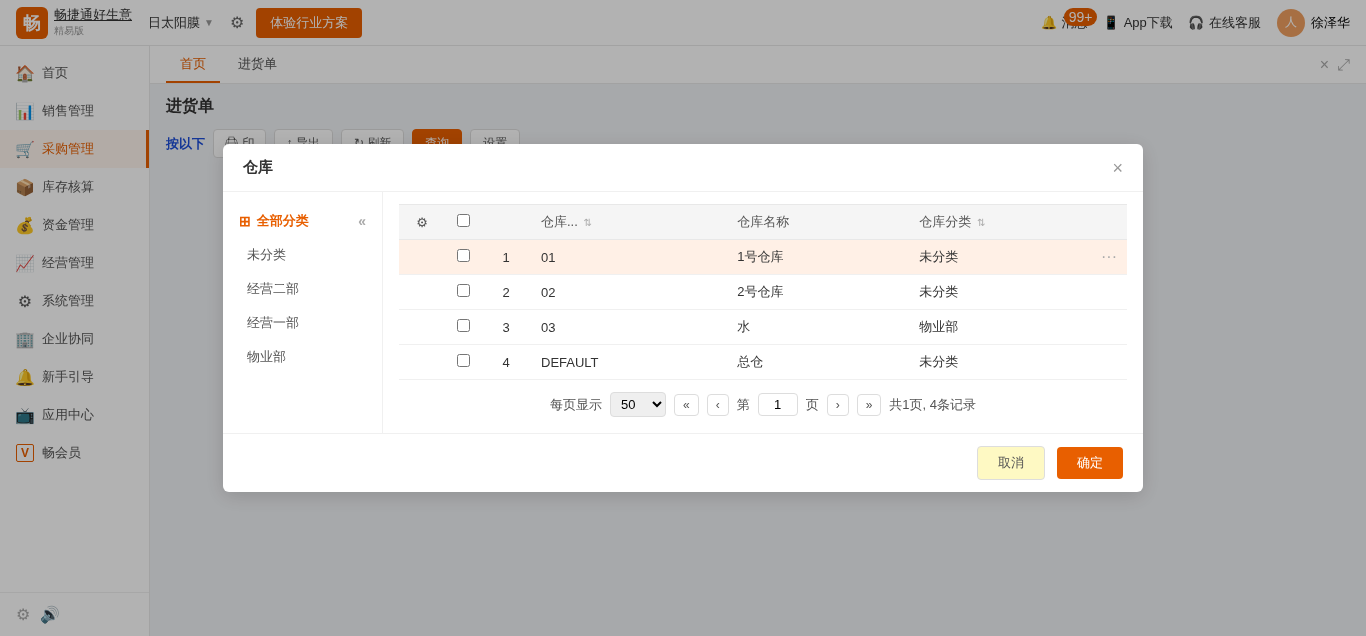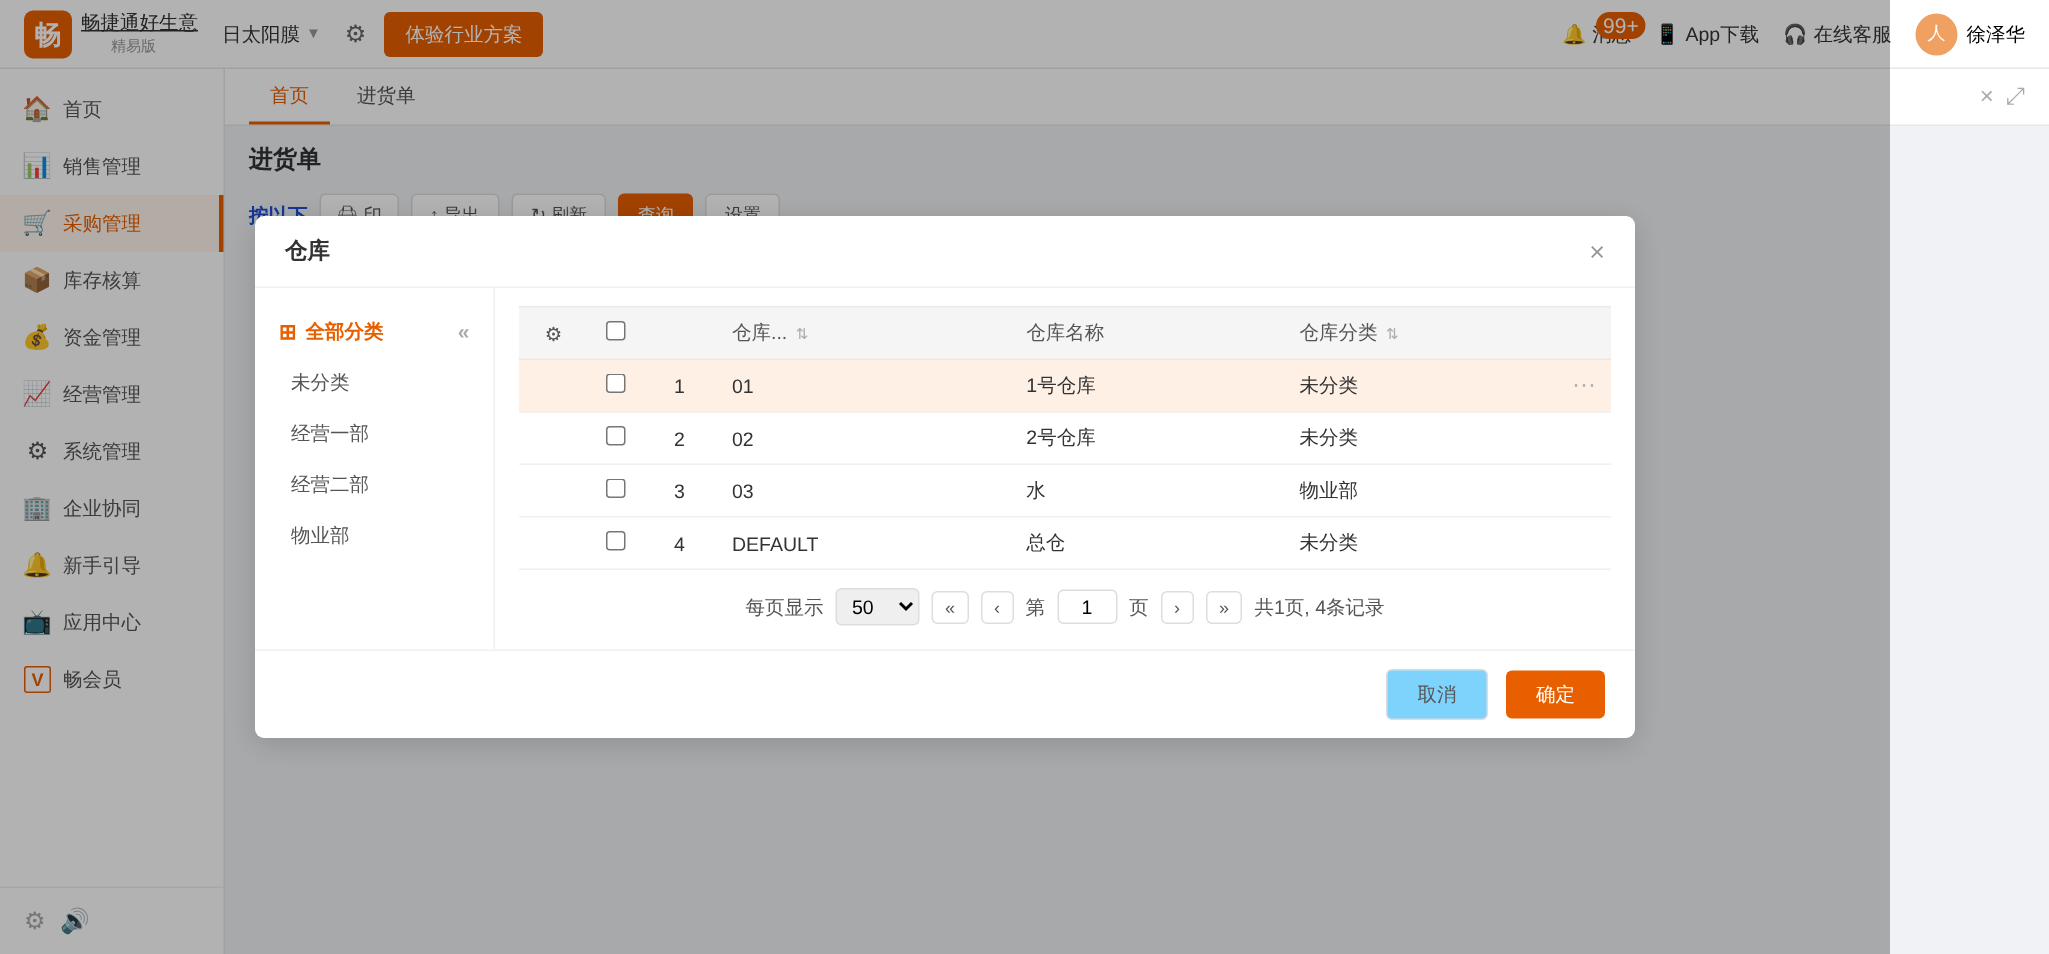--- a/index.html
+++ b/index.html
@@ -3,21 +3,21 @@
   <meta charset="utf-8">
   <style>
     * { box-sizing: border-box; margin: 0; padding: 0; }
     body { font-family: 'Microsoft YaHei', Arial, sans-serif; font-size: 13px; background: #f0f2f5; overflow: hidden; width: 1366px; height: 636px; }
 
     
     .topbar { display: flex; align-items: center; background: #fff; height: 46px; padding: 0 16px; border-bottom: 1px solid #e8e8e8; position: relative; z-index: 10; }
     .topbar-logo { display: flex; align-items: center; gap: 6px; margin-right: 16px; }
     .logo-icon { width: 32px; height: 32px; background: #e85f00; border-radius: 6px; display: flex; align-items: center; justify-content: center; color: #fff; font-size: 18px; font-weight: bold; }
     .logo-text { font-size: 13px; color: #333; line-height: 1.3; text-decoration: underline; }
-    .logo-sub { font-size: 10px; color: #999; margin-left: 20px; }
+    .logo-sub { font-size: 10px; color: #999; }
     .store-selector { display: flex; align-items: center; gap: 4px; font-size: 13px; color: #333; cursor: pointer; margin-right: 16px; }
     .store-arrow { color: #999; font-size: 10px; }
     .topbar-gear { color: #666; cursor: pointer; margin-right: 12px; font-size: 16px; }
     .try-btn { background: #e85f00; color: #fff; border: none; border-radius: 4px; padding: 6px 14px; font-size: 13px; cursor: pointer; margin-right: auto; }
     .topbar-right { display: flex; align-items: center; gap: 16px; }
     .notif-btn { display: flex; align-items: center; gap: 4px; font-size: 13px; color: #333; cursor: pointer; position: relative; }
     .badge { background: #e85f00; color: #fff; border-radius: 10px; padding: 1px 5px; font-size: 14px; position: absolute; top: -6px; right: -10px; }
     .topbar-icon-btn { display: flex; align-items: center; gap: 4px; font-size: 13px; color: #333; cursor: pointer; }
     .user-info { display: flex; align-items: center; gap: 6px; cursor: pointer; }
     .avatar { width: 28px; height: 28px; border-radius: 50%; background: #f0a060; display: flex; align-items: center; justify-content: center; color: #fff; font-size: 12px; }
@@ -44,21 +44,21 @@
     
     .page-content { padding: 12px 16px; }
     .page-title { font-size: 16px; font-weight: bold; color: #333; margin-bottom: 12px; }
     .toolbar { display: flex; align-items: center; gap: 8px; margin-bottom: 10px; flex-wrap: wrap; }
     .toolbar-label { font-size: 13px; color: #1d4ed8; font-weight: bold; }
     .toolbar-btn { border: 1px solid #ddd; background: #fff; padding: 5px 12px; border-radius: 4px; cursor: pointer; font-size: 12px; color: #555; }
     .toolbar-btn.orange { background: #e85f00; color: #fff; border-color: #e85f00; }
     .print-btn { border: 1px solid #ddd; background: #fff; padding: 5px 10px; border-radius: 4px; cursor: pointer; font-size: 12px; color: #555; display: flex; align-items: center; gap: 4px; }
 
     
-    .overlay { position: fixed; top: 0; left: 0; width: 1260px; height: 636px; background: rgba(0,0,0,0.3); z-index: 100; display: flex; align-items: center; justify-content: center; }
+    .overlay { position: fixed; top: 0; left: 0; width: 1366px; height: 636px; background: rgba(0,0,0,0.3); z-index: 100; display: flex; align-items: center; justify-content: center; }
 
     
     .modal { background: #fff; border-radius: 6px; width: 920px; max-height: 560px; display: flex; flex-direction: column; box-shadow: 0 4px 20px rgba(0,0,0,0.15); }
     .modal-header { display: flex; align-items: center; justify-content: space-between; padding: 14px 20px; border-bottom: 1px solid #f0f0f0; }
     .modal-title { font-size: 15px; font-weight: bold; color: #333; }
     .modal-close { cursor: pointer; color: #999; font-size: 18px; line-height: 1; }
     .modal-body { display: flex; flex: 1; overflow: hidden; }
 
     
     .category-panel { width: 160px; border-right: 1px solid #f0f0f0; padding: 12px 0; flex-shrink: 0; }
@@ -93,21 +93,21 @@
     .pagination { display: flex; align-items: center; justify-content: center; gap: 8px; padding: 12px 0 4px 0; font-size: 13px; color: #555; }
     .page-label { color: #555; }
     .page-size-select { border: 1px solid #ddd; border-radius: 4px; padding: 3px 6px; font-size: 13px; cursor: pointer; }
     .page-nav-btn { border: 1px solid #ddd; background: #fff; border-radius: 4px; padding: 3px 8px; cursor: pointer; color: #555; font-size: 12px; }
     .page-nav-btn:disabled { color: #ccc; cursor: default; }
     .page-input { border: 1px solid #ddd; border-radius: 4px; padding: 3px 8px; width: 40px; text-align: center; font-size: 13px; }
     .page-info { color: #555; }
 
     
     .modal-footer { display: flex; align-items: center; justify-content: flex-end; gap: 12px; padding: 12px 20px; border-top: 1px solid #f0f0f0; }
-    .cancel-btn { border: 1px solid #ddd; background: #7dd3fc; border-radius: 4px; padding: 7px 20px; font-size: 13px; cursor: pointer; color: #555; text-align: right; }
+    .cancel-btn { border: 1px solid #ddd; background: #fef9c3; border-radius: 4px; padding: 7px 20px; font-size: 13px; cursor: pointer; color: #555; text-align: right; }
     .confirm-btn { background: #e85f00; color: #fff; border: none; border-radius: 4px; padding: 7px 20px; font-size: 13px; cursor: pointer; }
   </style>
 </head>
 <body>
 
 <div class="topbar">
   <div class="topbar-logo">
     <div class="logo-icon">畅</div>
     <div>
       <div class="logo-text">畅捷通好生意</div>
@@ -225,22 +225,22 @@
 
     <div class="modal-body">
 
       <div class="category-panel">
         <div class="category-header">
           <span class="category-dots">⊞</span>
           <span>全部分类</span>
           <span class="collapse-btn">«</span>
         </div>
         <div class="category-item">未分类</div>
+        <div class="category-item">经营二部</div>
         <div class="category-item">经营一部</div>
-        <div class="category-item">经营二部</div>
         <div class="category-item">物业部</div>
       </div>
 
       <div class="table-panel">
 
 
         <div style="overflow:auto;flex:1;">
           <table class="data-table">
             <thead>
               <tr>

